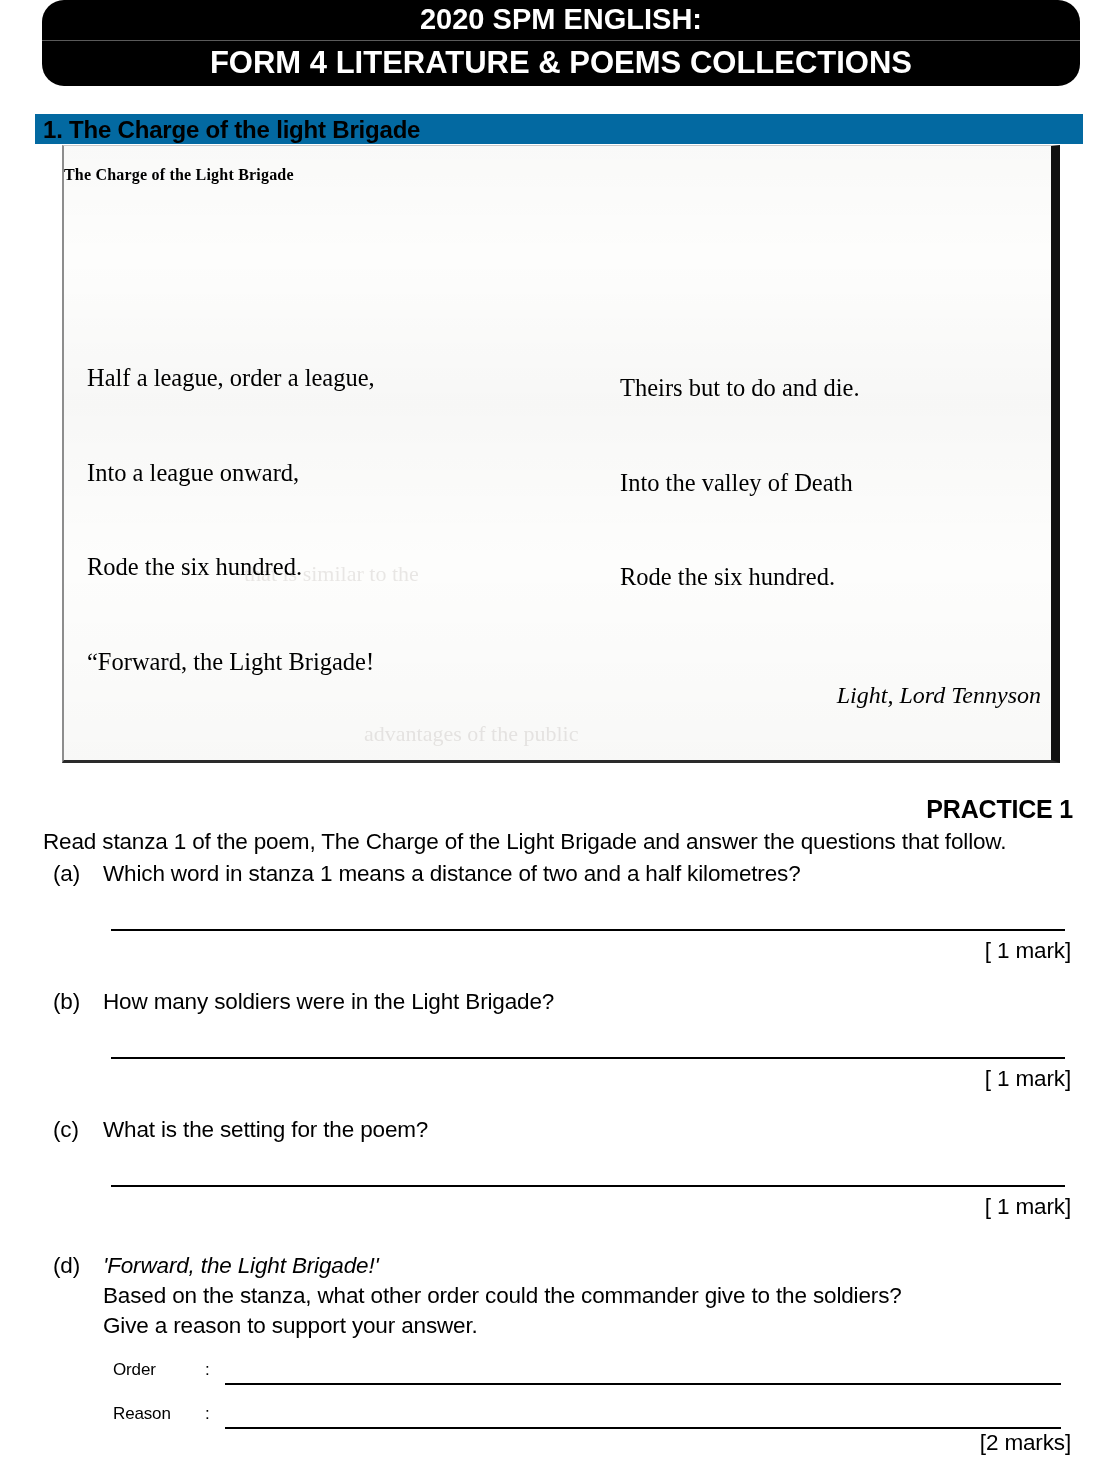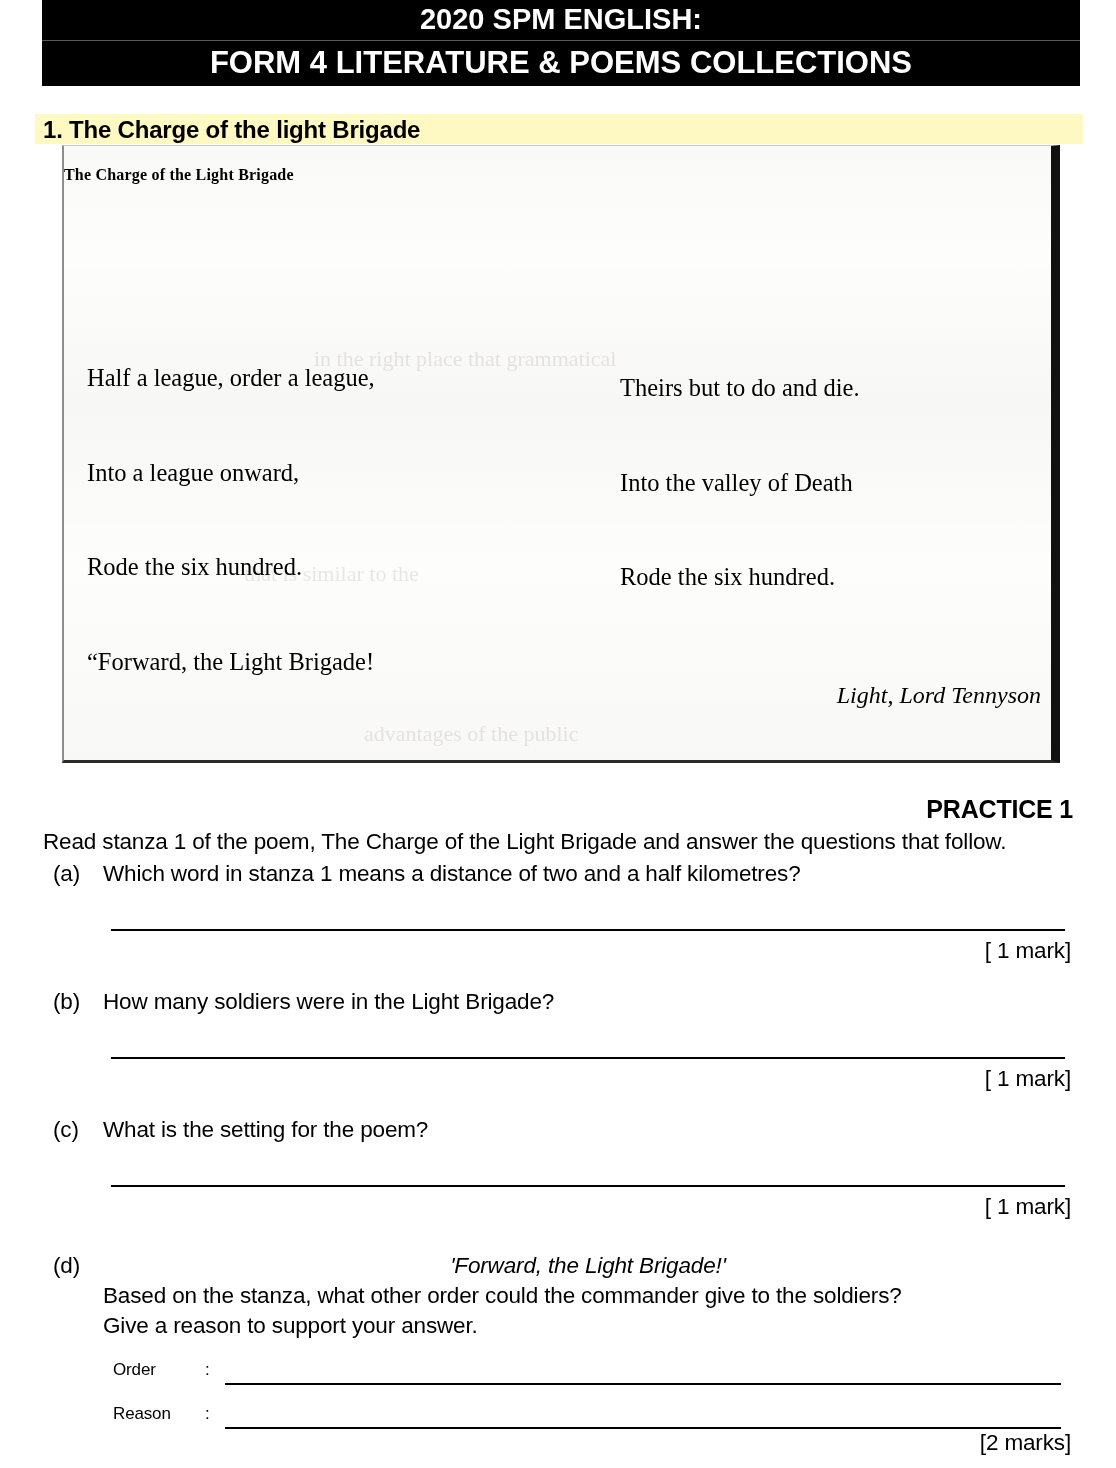--- a/index.html
+++ b/index.html
@@ -17,20 +17,21 @@
   }
 
   
   .banner {
     position: absolute;
     left: 42px;
     top: 0px;
     width: 1038px;
     background: #000000;
     box-sizing: border-box;
+    border-radius: 22px;
   }
   .banner-line {
     color: #ffffff;
     text-align: center;
     font-weight: bold;
     font-family: "Liberation Sans", sans-serif;
     letter-spacing: 0px;
     line-height: 1.0;
   }
   .banner-line.l1 {
@@ -44,21 +45,21 @@
     text-align: center;
   }
 
   
   .section-bar {
     position: absolute;
     left: 35px;
     top: 114px;
     width: 1048px;
     height: 30px;
-    background: #fef9c3;
+    background: #0369a1;
   }
   .section-bar-label {
     position: absolute;
     left: 8px;
     top: 2px;
     font-size: 24px;
     font-weight: bold;
     font-family: "Liberation Sans", sans-serif;
     letter-spacing: -0.2px;
     white-space: nowrap;
@@ -161,21 +162,21 @@
     line-height: 30px;
     letter-spacing: -0.15px;
   }
   .qlabel {
     width: 60px;
     flex: 0 0 60px;
     padding-left: 10px;
     box-sizing: border-box;
   }
   .qtext { flex: 1; }
-  .qtext .italic-quote { font-style: italic; text-align: center; }
+  .qtext .italic-quote { font-style: italic; }
 
   .answer-line {
     position: relative;
     height: 48px;
   }
   .answer-line::after {
     content: "";
     position: absolute;
     left: 68px;
     right: 8px;
@@ -226,21 +227,20 @@
   <div class="banner-line l2">FORM 4 LITERATURE &amp; POEMS COLLECTIONS</div>
 </div>
 
 <div class="section-bar">
   <div class="section-bar-label">1. The Charge of the light Brigade</div>
 </div>
 
 <div class="poem-box">
 
   <div class="ghost" style="left:700px; top:24px;">&nbsp;</div>
-  <div class="ghost" style="left:250px; top:200px;">in the right place that grammatical</div>
   <div class="ghost" style="left:180px; top:415px;">that is similar to the</div>
   <div class="ghost" style="left:300px; top:575px;">advantages of the public</div>
 
   <div class="poem-title">The Charge of the Light Brigade</div>
 
   <div class="poem-col left">
     <div class="stanza">
       <div class="poem-line">Half a league, order a league,</div>
       <div class="poem-line">Into a league onward,</div>
       <div class="poem-line">Rode the six hundred.</div>

